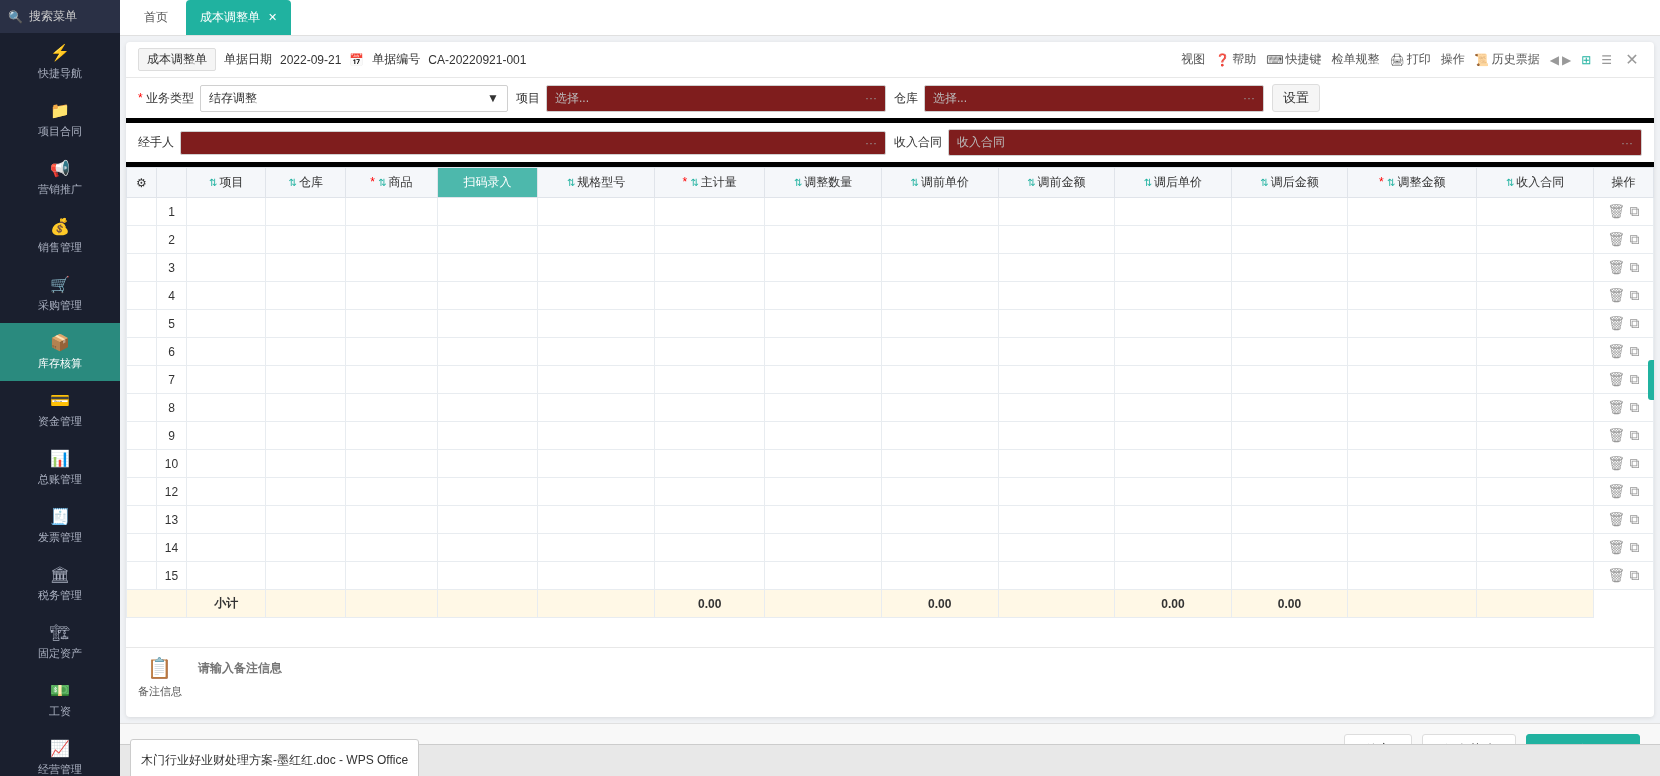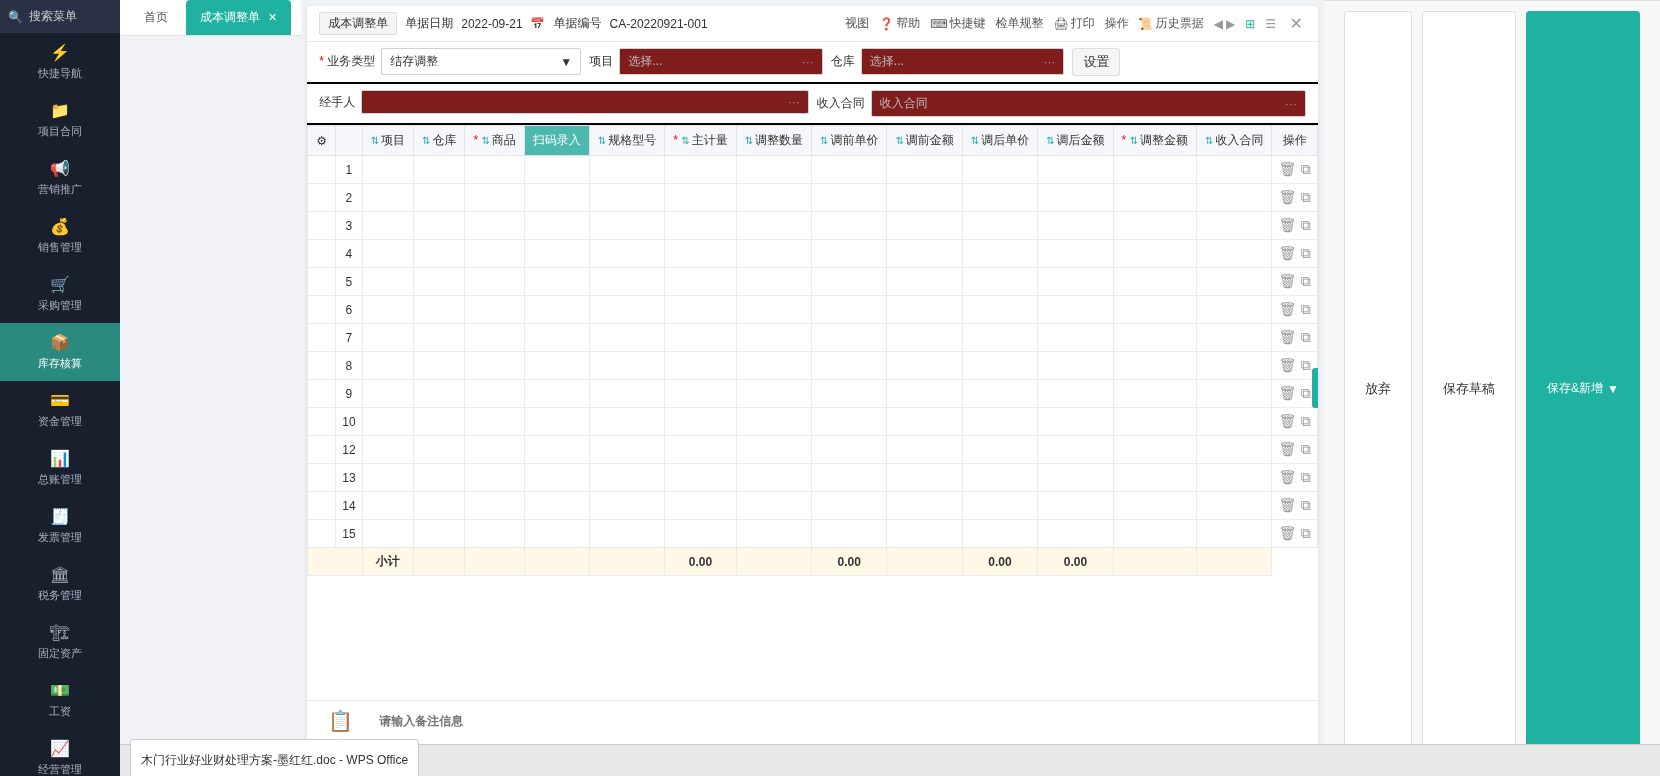--- a/index.html
+++ b/index.html
@@ -34,20 +34,21 @@
       gap: 4px;
     }
     .sidebar-item.active { background: #2a8a7e; color: #fff; }
     .sidebar-icon { font-size: 16px; }
     .sidebar-label { font-size: 11px; text-align: center; }
 
     
     .main-content {
       flex: 1;
       display: flex;
+      flex-direction: column;
       background: #f0f2f5;
       overflow: hidden;
     }
 
     
     .tab-bar {
       background: #fff;
       display: flex;
       align-items: center;
       border-bottom: 1px solid #e0e0e0;
@@ -129,24 +130,24 @@
       align-items: center;
       justify-content: center;
       cursor: pointer;
       color: #999;
       font-size: 16px;
     }
 
     
     .form-row {
       display: flex;
-      align-items: flex-start;
+      align-items: center;
       padding: 6px 12px;
       gap: 8px;
-      border-bottom: 2px solid #000000;
+      border-bottom: 5px solid #000000;
       flex-shrink: 0;
     }
     .form-field {
       display: flex;
       align-items: center;
       gap: 6px;
       flex: 1;
     }
     .form-label {
       color: #333;

